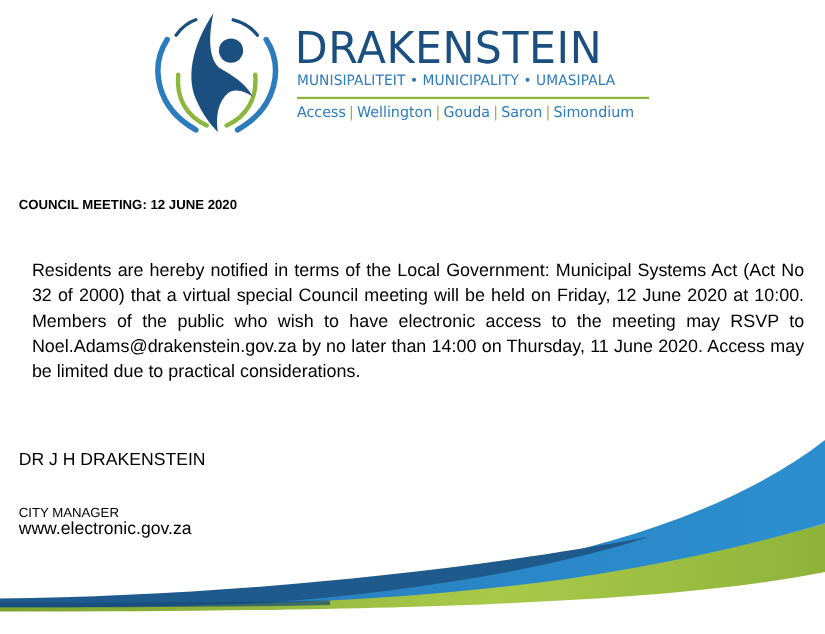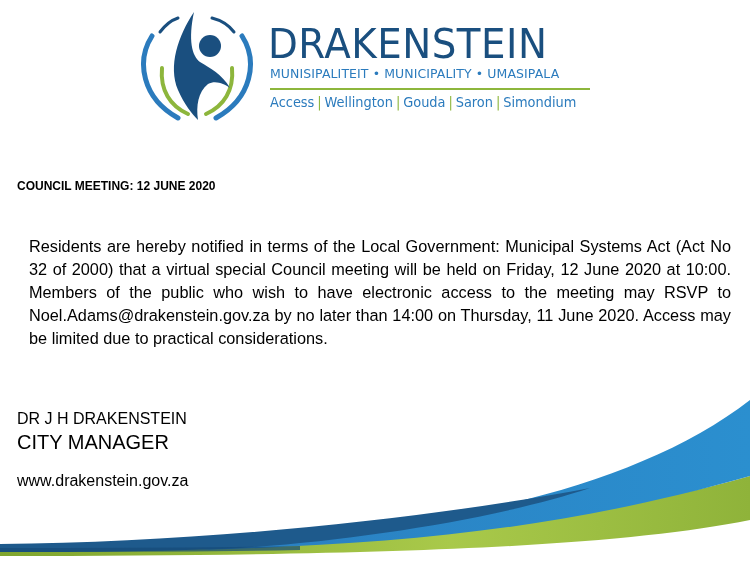--- a/index.html
+++ b/index.html
@@ -39,21 +39,21 @@
   .heading {
     position: absolute; left: 17px; top: 177px;
     font-size: 12px; font-weight: bold; line-height: 19px; white-space: nowrap;
   }
   .body-text {
     position: absolute; left: 17px; top: 223px; width: 702px;
     font-size: 16.3px; line-height: 23px; text-align: justify;
     margin: 12px;
   }
   .sig-name { position: absolute; left: 17px; top: 409px; font-size: 16px; line-height: 20px; white-space: nowrap; }
-  .sig-title { position: absolute; left: 17px; top: 432px; font-size: 20px; line-height: 20px; white-space: nowrap; }
+  .sig-title { position: absolute; left: 17px; top: 456px; font-size: 12px; line-height: 20px; white-space: nowrap; }
   .website { position: absolute; left: 17px; top: 471px; font-size: 16px; line-height: 20px; white-space: nowrap; }
 
   .swoosh { position: absolute; left: 0; top: 380px; width: 750px; height: 196px; }
 </style>
 </head>
 <body>
 
 <svg class="logo-mark" viewBox="0 0 118 116">
 
   <path d="M14 30 C -2 55, 4 92, 40 112" fill="none" stroke="#2b7bbd" stroke-width="5" stroke-linecap="round"></path>
@@ -74,21 +74,21 @@
 <div class="brand-rule"></div>
 <div class="brand-towns">
   <span>Access</span><span class="sep">|</span><span>Wellington</span><span class="sep">|</span><span>Gouda</span><span class="sep">|</span><span>Saron</span><span class="sep">|</span><span>Simondium</span>
 </div>
 
 <div class="heading">COUNCIL MEETING: 12 JUNE 2020</div>
 <p class="body-text">Residents are hereby notified in terms of the Local Government: Municipal Systems Act (Act No 32 of 2000) that a virtual special Council meeting will be held on Friday, 12 June 2020 at 10:00. Members of the public who wish to have electronic access to the meeting may RSVP to Noel.Adams@drakenstein.gov.za by no later than 14:00 on Thursday, 11 June 2020. Access may be limited due to practical considerations.</p>
 
 <div class="sig-name">DR J H DRAKENSTEIN</div>
 <div class="sig-title">CITY MANAGER</div>
-<div class="website">www.drakenstein.gov.za</div>
+<div class="website">www.electronic.gov.za</div>
 
 <svg class="swoosh" viewBox="0 0 750 196" preserveAspectRatio="none">
   <defs>
     <linearGradient id="greenGrad" x1="0" y1="0" x2="1" y2="0">
       <stop offset="0" stop-color="#7fa52e"></stop>
       <stop offset="0.6" stop-color="#a9c94a"></stop>
       <stop offset="1" stop-color="#8fb33a"></stop>
     </linearGradient>
     <linearGradient id="blueGrad" x1="0" y1="0" x2="1" y2="0">
       <stop offset="0" stop-color="#2a7fc0"></stop>

